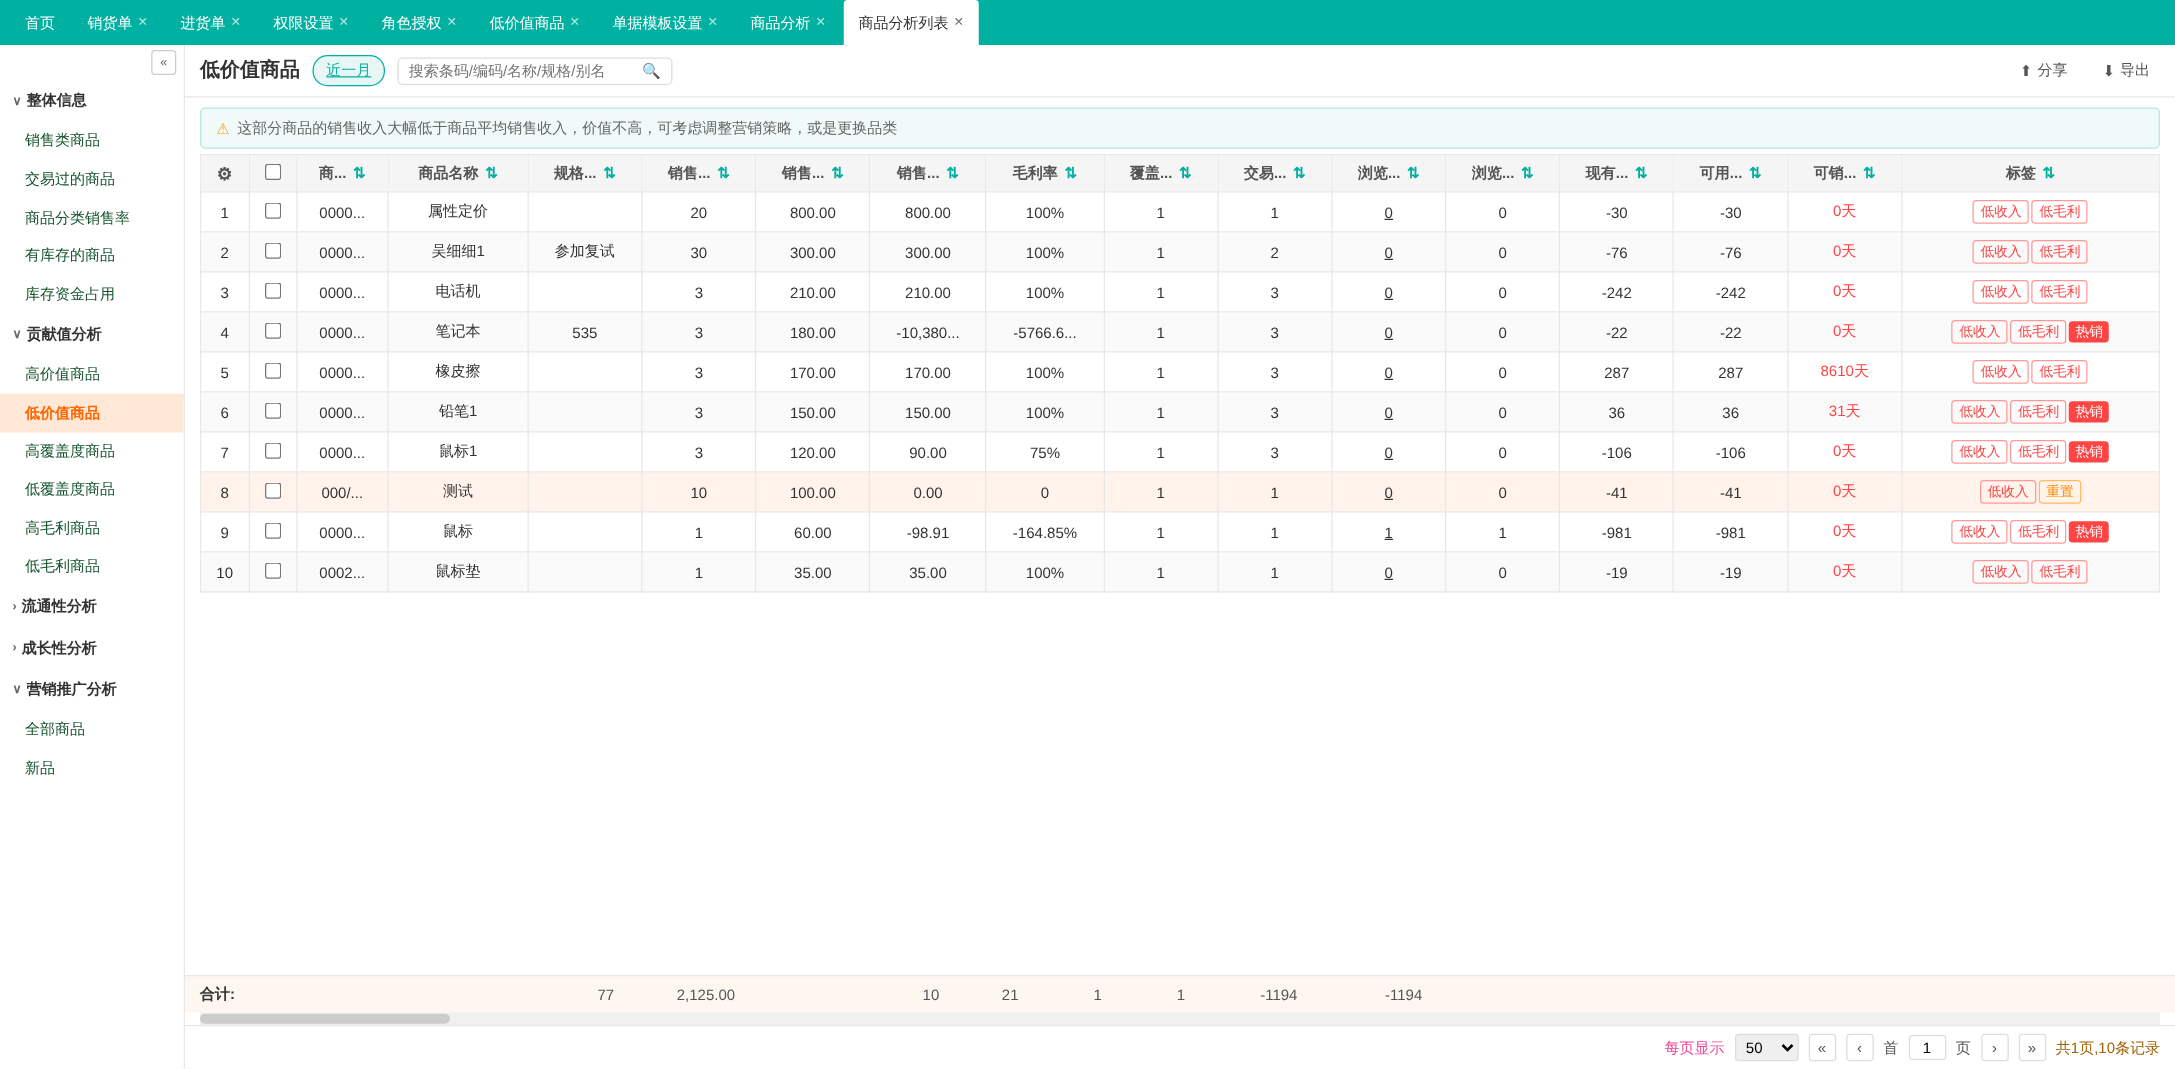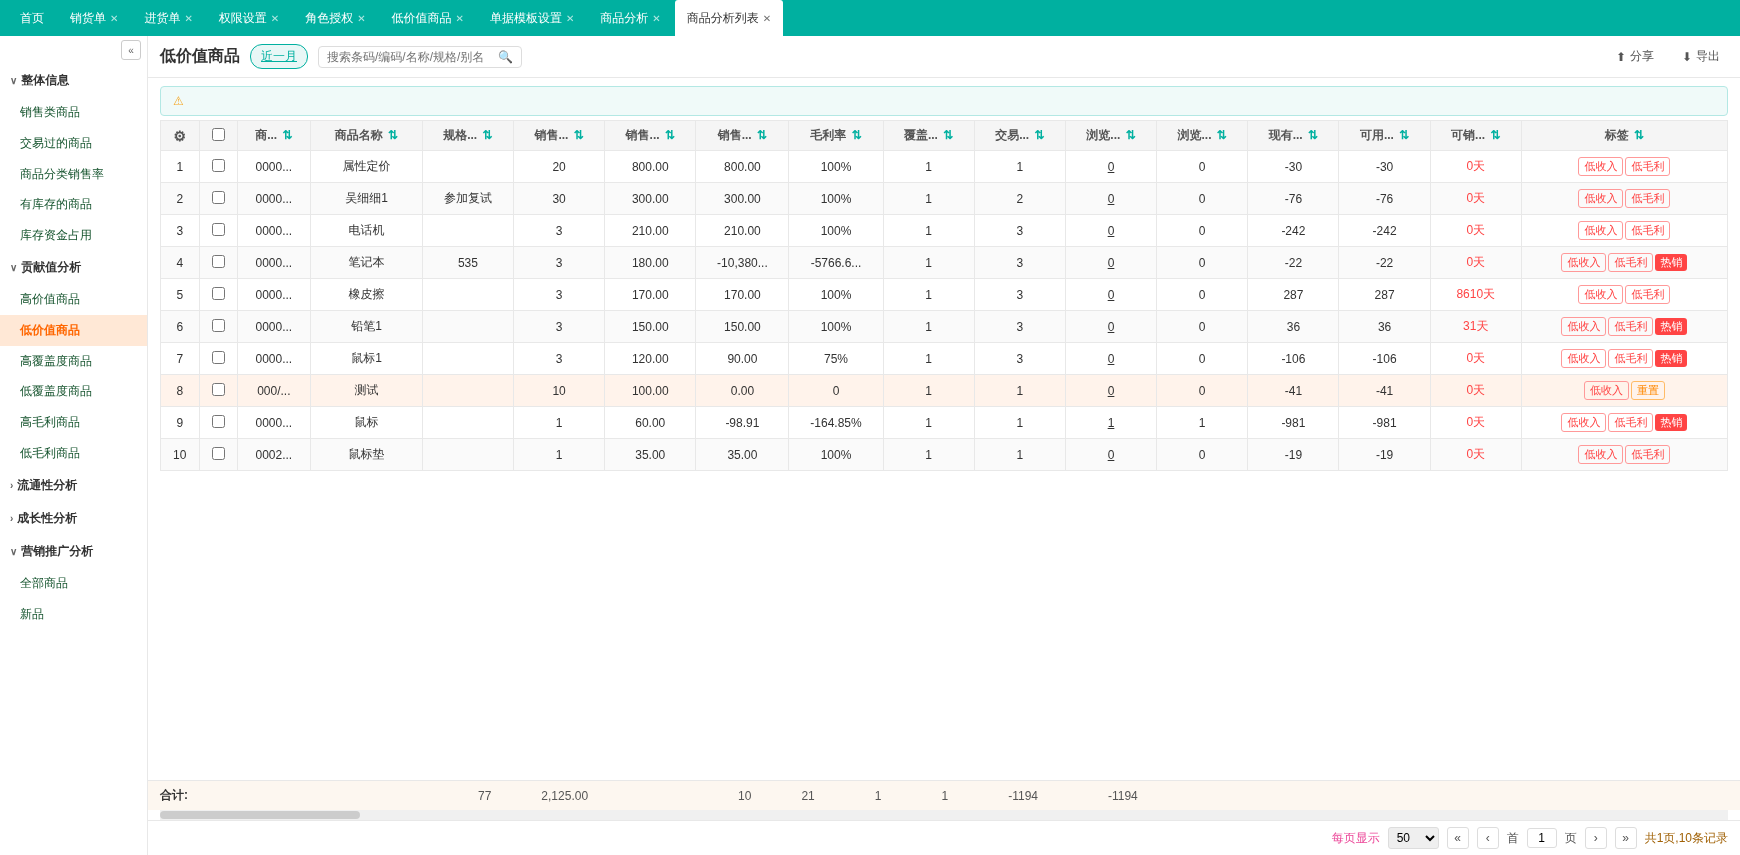--- a/index.html
+++ b/index.html
@@ -101,21 +101,21 @@
       cursor: pointer;
       font-size: 12px;
       text-decoration: underline;
     }
     .search-box {
       display: flex;
       align-items: center;
       border: 1px solid #ddd;
       border-radius: 4px;
       padding: 3px 8px;
-      width: 204px;
+      width: 220px;
       gap: 4px;
     }
     .search-box input {
       border: none; outline: none; flex: 1; font-size: 12px; color: #999;
       background: transparent;
     }
     .search-icon { color: #ff6600; cursor: pointer; }
     .header-actions {
       margin-left: auto;
       display: flex;
@@ -389,20 +389,21 @@
         </button>
         <button class="action-btn">
           <span>⬇</span>
           <span>导出</span>
         </button>
       </div>
     </div>
 
     <div class="info-banner">
       <span class="info-icon">⚠</span>
+      <span>这部分商品的销售收入大幅低于商品平均销售收入，价值不高，可考虑调整营销策略，或是更换品类</span>
     </div>
 
     <div class="table-container">
       <table>
         <thead>
           <tr>
             <th><span class="settings-icon">⚙</span></th>
             <th><input type="checkbox" style=""></th>
             <th>商... <span class="sort-icon">⇅</span></th>
             <th>商品名称 <span class="sort-icon">⇅</span></th>

